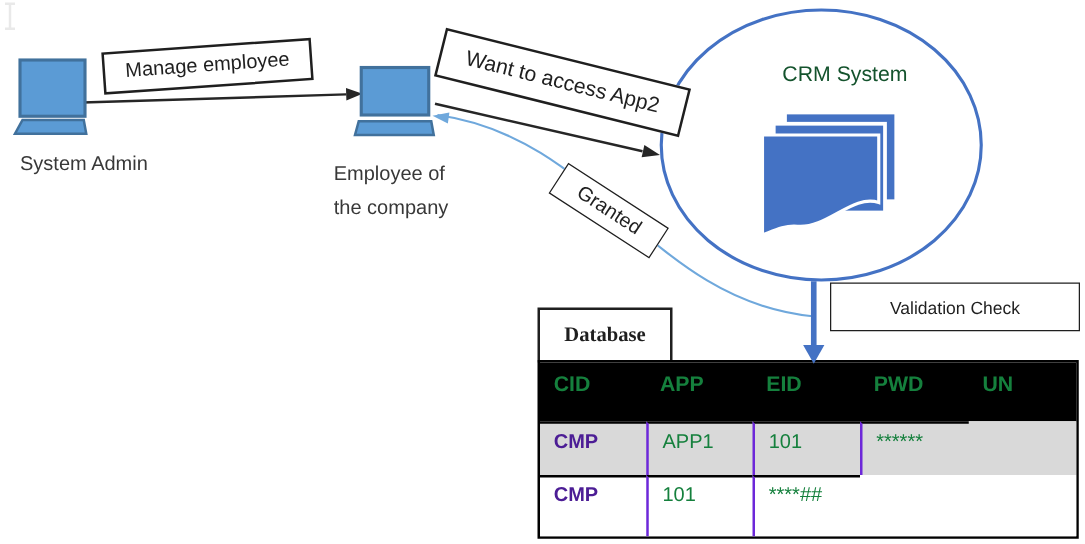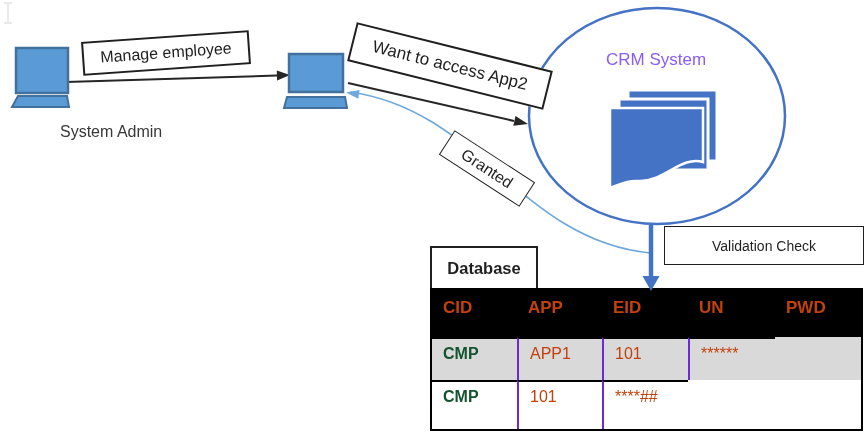--- a/index.html
+++ b/index.html
@@ -11,47 +11,47 @@
   #lines-layer{z-index:1;}
   #overlay-layer{z-index:3;pointer-events:none;}
   .lbox{
     position:absolute;z-index:2;background:#ffffff;border:2px solid #1f1f1f;
     display:flex;align-items:center;justify-content:center;
     color:#1f1f1f;white-space:nowrap;box-sizing:border-box;
   }
   .lbl-manage{left:82px;top:36px;width:168px;height:34px;transform:rotate(-4deg);font-size:16px;}
   .lbl-want{left:349px;top:46px;width:202px;height:40px;transform:rotate(14deg);font-size:17px;}
   .lbl-granted{left:439px;top:154px;width:96px;height:29px;transform:rotate(33deg);font-size:16px;border-width:1.5px;}
-  .lbl-database{left:430px;top:246px;width:108px;height:44px;font-size:16.5px;font-weight:bold;}
+  .lbl-database{left:430px;top:246px;width:108px;height:44px;font-size:16.5px;font-weight:bold;font-family:Liberation Serif, serif;}
   .lbl-validation{left:664px;top:226px;width:200px;height:39px;font-size:14px;border-width:1.5px;}
   .crm-label{
-    position:absolute;z-index:2;left:586px;top:50px;width:140px;text-align:center;
-    font-size:17px;color:#8b5cf6;
+    position:absolute;z-index:2;left:586px;top:50px;width:140px;text-align:right;
+    font-size:17px;color:#14532d;
   }
   .actor-label{
     position:absolute;z-index:2;font-size:16px;line-height:27px;color:#383838;
   }
-  .actor-admin{left:16px;top:118px;margin-left:44px;}
+  .actor-admin{left:16px;top:118px;}
   .actor-employee{left:267px;top:126px;}
   .db-table{
     position:absolute;z-index:2;left:430px;top:288px;width:433px;
     border:2px solid #000;box-sizing:border-box;background:#fff;
   }
   .db-row{display:grid;grid-template-columns:85px 85px 86px 87px auto;}
   .db-head{background:#000;color:#fff;height:47px;}
   .db-head .db-cell{font-weight:bold;font-size:17px;padding-top:8px;border:none;}
   .db-cell{
-    box-sizing:border-box;padding:6px 0 0 11px;font-size:16px;color:#c2410c;
+    box-sizing:border-box;padding:6px 0 0 11px;font-size:16px;color:#15803d;
     overflow:hidden;
   }
   .db-data .db-cell{border-top:2px solid #000;}
   .db-data .db-cell + .db-cell{border-left:2px solid #6d28d9;}
   .db-r1{height:43px;background:#d9d9d9;}
   .db-r2{height:49px;background:#ffffff;}
-  .cell-bold{font-weight:bold;color:#14532d;}
+  .cell-bold{font-weight:bold;color:#4c1d95;}
 </style>
 </head>
 <body>
 
 <div id="canvas">
 
   <svg id="lines-layer" width="868" height="435" viewBox="0 0 868 435">
 
     <g>
       <path d="M4,3 h8 M8,3 v20 M4,23 h8" stroke="#e9e9e9" stroke-width="2" fill="none"></path>
@@ -100,28 +100,32 @@
   <div class="crm-label">CRM System</div>
 
   <div class="lbox lbl-database">Database</div>
 
   <div class="lbox lbl-validation">Validation Check</div>
 
   <div class="actor-label actor-admin">
     <div>System Admin</div>
   </div>
 
+  <div class="actor-label actor-employee">
+    <div>Employee of</div>
+    <div>the company</div>
+  </div>
 
   <div class="db-table">
     <div class="db-row db-head">
       <div class="db-cell">CID</div>
       <div class="db-cell">APP</div>
       <div class="db-cell">EID</div>
+      <div class="db-cell">PWD</div>
       <div class="db-cell">UN</div>
-      <div class="db-cell">PWD</div>
     </div>
     <div class="db-row db-data db-r1">
       <div class="db-cell cell-bold">CMP</div>
       <div class="db-cell">APP1</div>
       <div class="db-cell">101</div>
       <div class="db-cell">******</div>
     </div>
     <div class="db-row db-data db-r2">
       <div class="db-cell cell-bold">CMP</div>
       <div class="db-cell">101</div>

